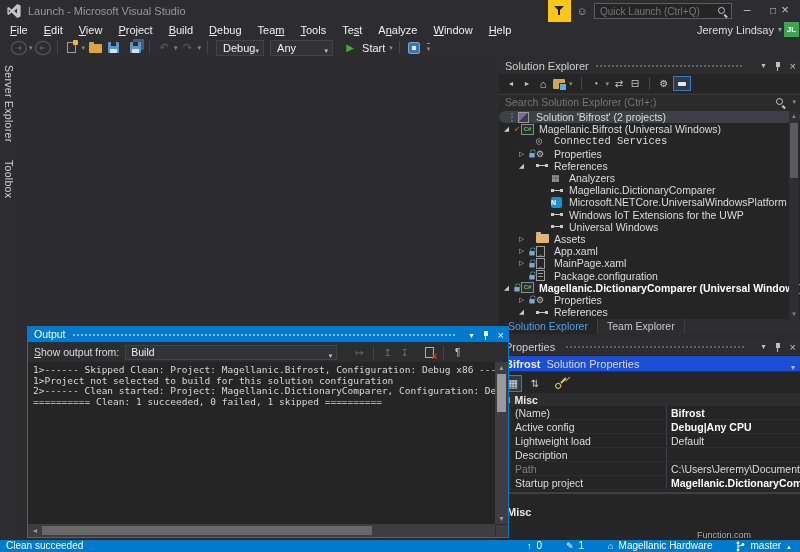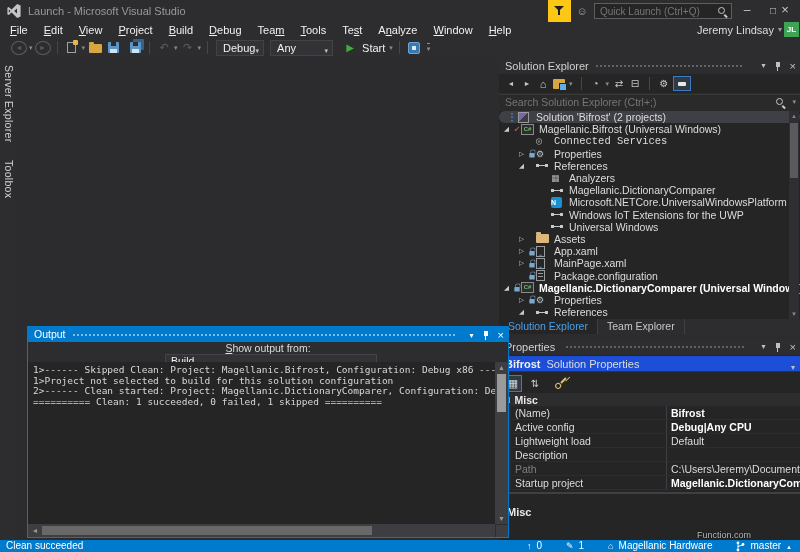--- a/index.html
+++ b/index.html
@@ -162,21 +162,21 @@
   .prow .pval.b{font-weight:bold;color:#fff;}
   .prow .pname.dis{color:#7f7f7f;}
   .pdesc{position:absolute;left:0;top:153px;width:100%;height:48px;border-top:2px solid #3f3f46;background:#252526;padding:8px 0 0 8px;}
   .pdesc b{font-size:11px;color:#e8e8e8;}
 
   
   .outwin{position:absolute;left:15px;top:269px;width:482px;height:212px;background:#fdba74;border:1px solid #007acc;z-index:30;margin-left:12px;}
   .out-title{position:relative;height:15px;background:#007acc;color:#fff;font-size:10.5px;line-height:15px;padding-left:6px;}
   .out-title .dots-tex{background-image:radial-gradient(circle,rgba(255,255,255,.5) .8px,transparent .9px);}
   .out-title .pin{color:#fff;} .out-title .pt-btns{color:#fff;}
-  .out-toolbar{position:relative;height:20px;background:#2d2d30;display:flex;align-items:center;padding-left:6px;flex-direction:column;}
+  .out-toolbar{position:relative;height:20px;background:#2d2d30;display:flex;align-items:center;padding-left:6px;}
   .out-lbl{font-size:10.5px;color:#dcdcdc;margin-right:6px;}
   .out-combo{position:relative;width:212px;height:15px;background:#333337;border:1px solid #434346;font-size:10.5px;line-height:13px;color:#f0f0f0;padding-left:5px;}
   .out-combo .cbx{position:absolute;right:4px;top:3px;font-size:7px;color:#c0c0c0;}
   .oti{display:inline-flex;align-items:center;justify-content:center;width:17px;height:16px;font-size:10px;color:#6e6e6e;}
   .oti.en{color:#c8c8c8;}
   .g-goto::before{content:"↦";} .g-prev::before{content:"↥";} .g-next::before{content:"↧";} .g-wrap::before{content:"¶";}
   .clearic{position:relative;width:9px;height:11px;border:1px solid #b0b0b0;background:#2d2d30;}
   .clearic::after{content:"×";position:absolute;right:-4px;bottom:-5px;color:#d04a3a;font-size:10px;font-weight:bold;}
   .out-content{position:absolute;left:0;top:35px;right:13px;bottom:13px;background:#252526;overflow:hidden;
      font-family:"DejaVu Sans Mono","Liberation Mono",monospace;font-size:9.5px;line-height:10.5px;color:#d8d8d8;padding:3px 0 0 5px;}

